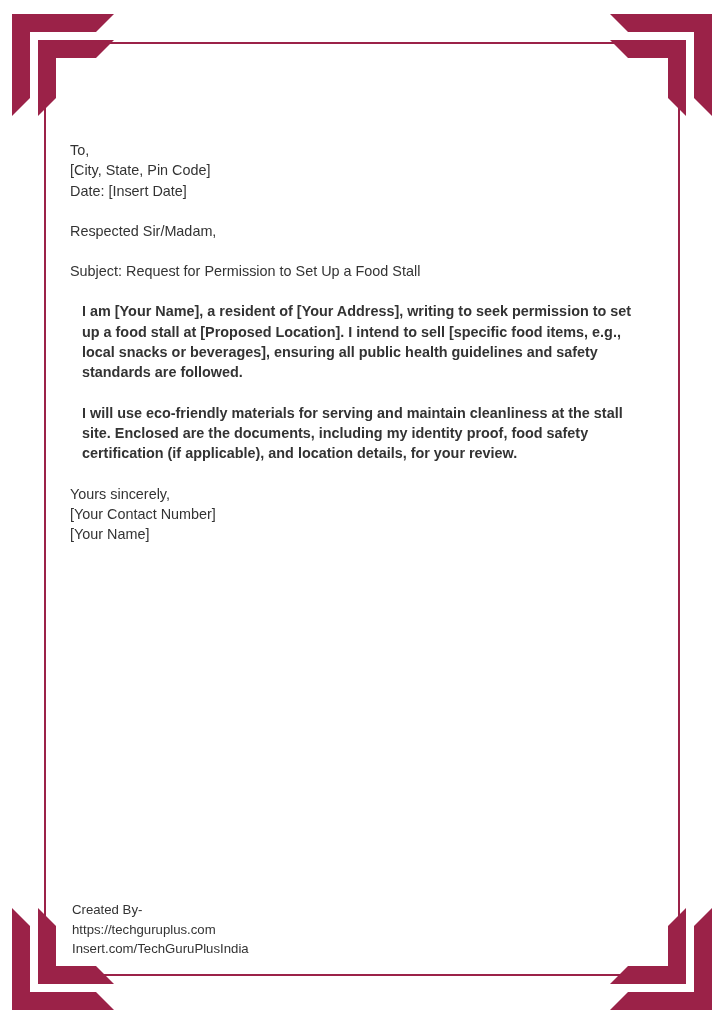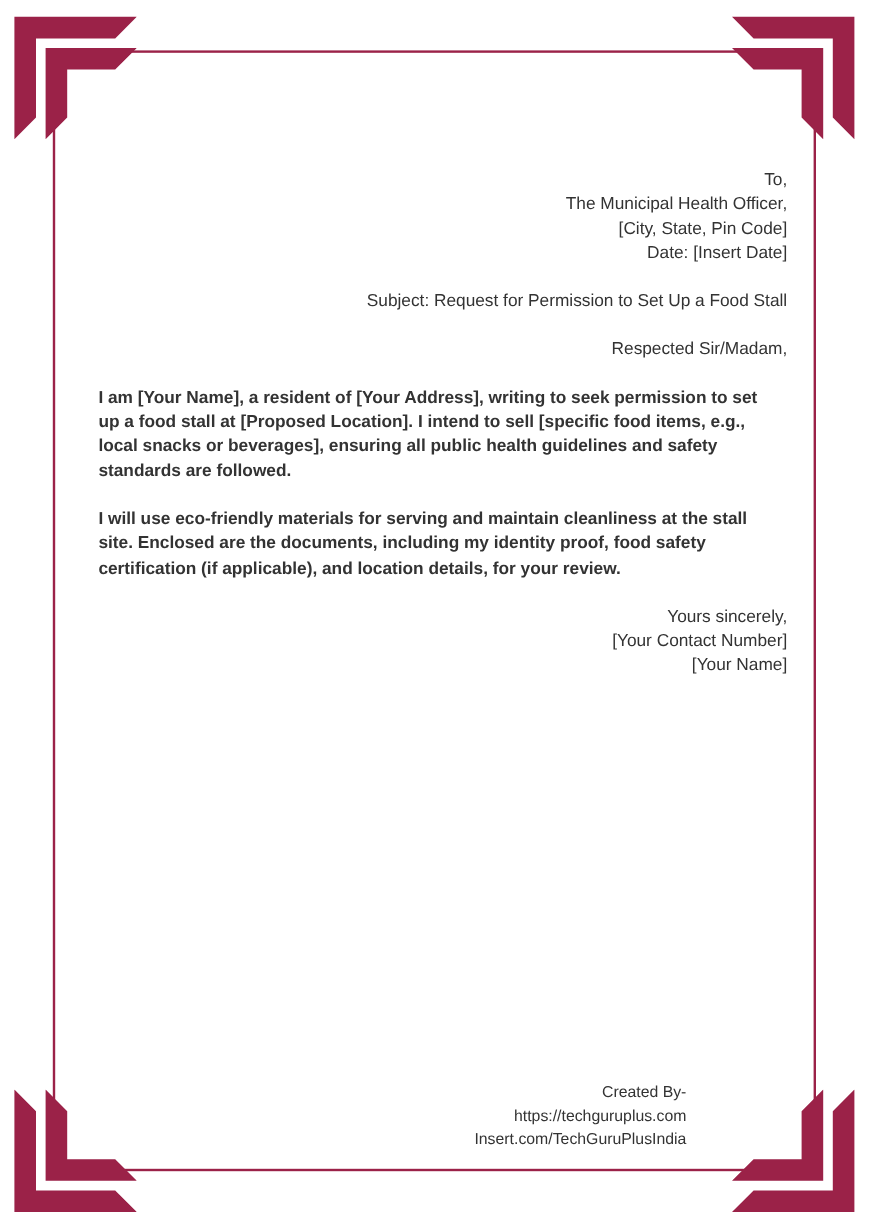--- a/index.html
+++ b/index.html
@@ -53,21 +53,21 @@
     position: absolute;
     left: 70px;
     top: 140px;
     width: 586px;
     color: #333333;
     font-size: 14.4px;
     line-height: 20.3px;
   }
   .block { margin: 0 0 20px 0; }
   .block:last-child { margin-bottom: 4px; }
-  .line { white-space: pre-wrap; text-align: right; }
+  .line { white-space: pre-wrap; }
 
   .address-block .line,
   .signature-block .line { white-space: pre; }
 
   .para { margin: 12px; font-weight: bold; }
 
   
   .footer {
     position: absolute;
     left: 72px;
@@ -113,31 +113,30 @@
     <svg viewBox="0 0 104 104" xmlns="http://www.w3.org/2000/svg">
       <path d="M2,2 L104,2 L86,20 L20,20 L20,86 L2,104 Z" fill="#9B2248"></path>
       <path d="M28,28 L104,28 L86,46 L46,46 L46,86 L28,104 Z" fill="#9B2248"></path>
     </svg>
   </div>
 
   <div class="letter">
 
     <div class="block address-block">
       <div class="line">To,</div>
-      <div class="line">The Municipal Health Officer,</div>
       <div class="line">[City, State, Pin Code]</div>
       <div class="line">Date: [Insert Date]</div>
     </div>
 
     <div class="block">
-      <div class="line">Subject: Request for Permission to Set Up a Food Stall</div>
+      <div class="line">Respected Sir/Madam,</div>
     </div>
 
     <div class="block">
-      <div class="line">Respected Sir/Madam,</div>
+      <div class="line">Subject: Request for Permission to Set Up a Food Stall</div>
     </div>
 
     <div class="block">
       <p class="para">I am [Your Name], a resident of [Your Address], writing to seek permission to set up a food stall at [Proposed Location]. I intend to sell [specific food items, e.g., local snacks or beverages], ensuring all public health guidelines and safety standards are followed.</p>
     </div>
 
     <div class="block">
       <p class="para">I will use eco-friendly materials for serving and maintain cleanliness at the stall site. Enclosed are the documents, including my identity proof, food safety certification (if applicable), and location details, for your review.</p>
     </div>
 

